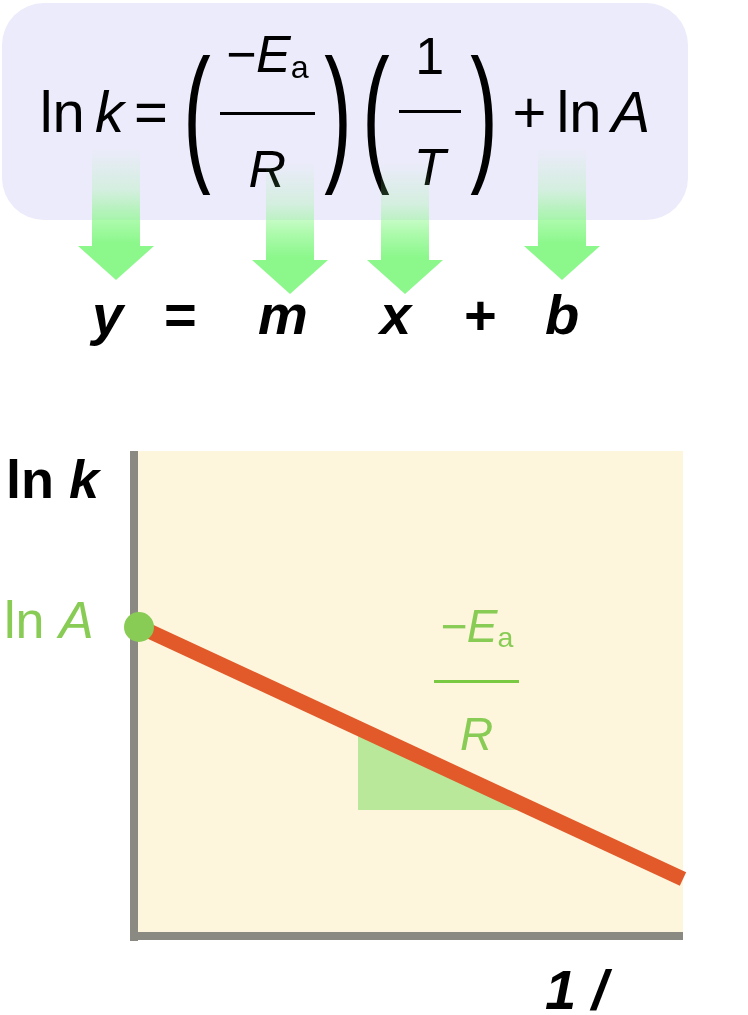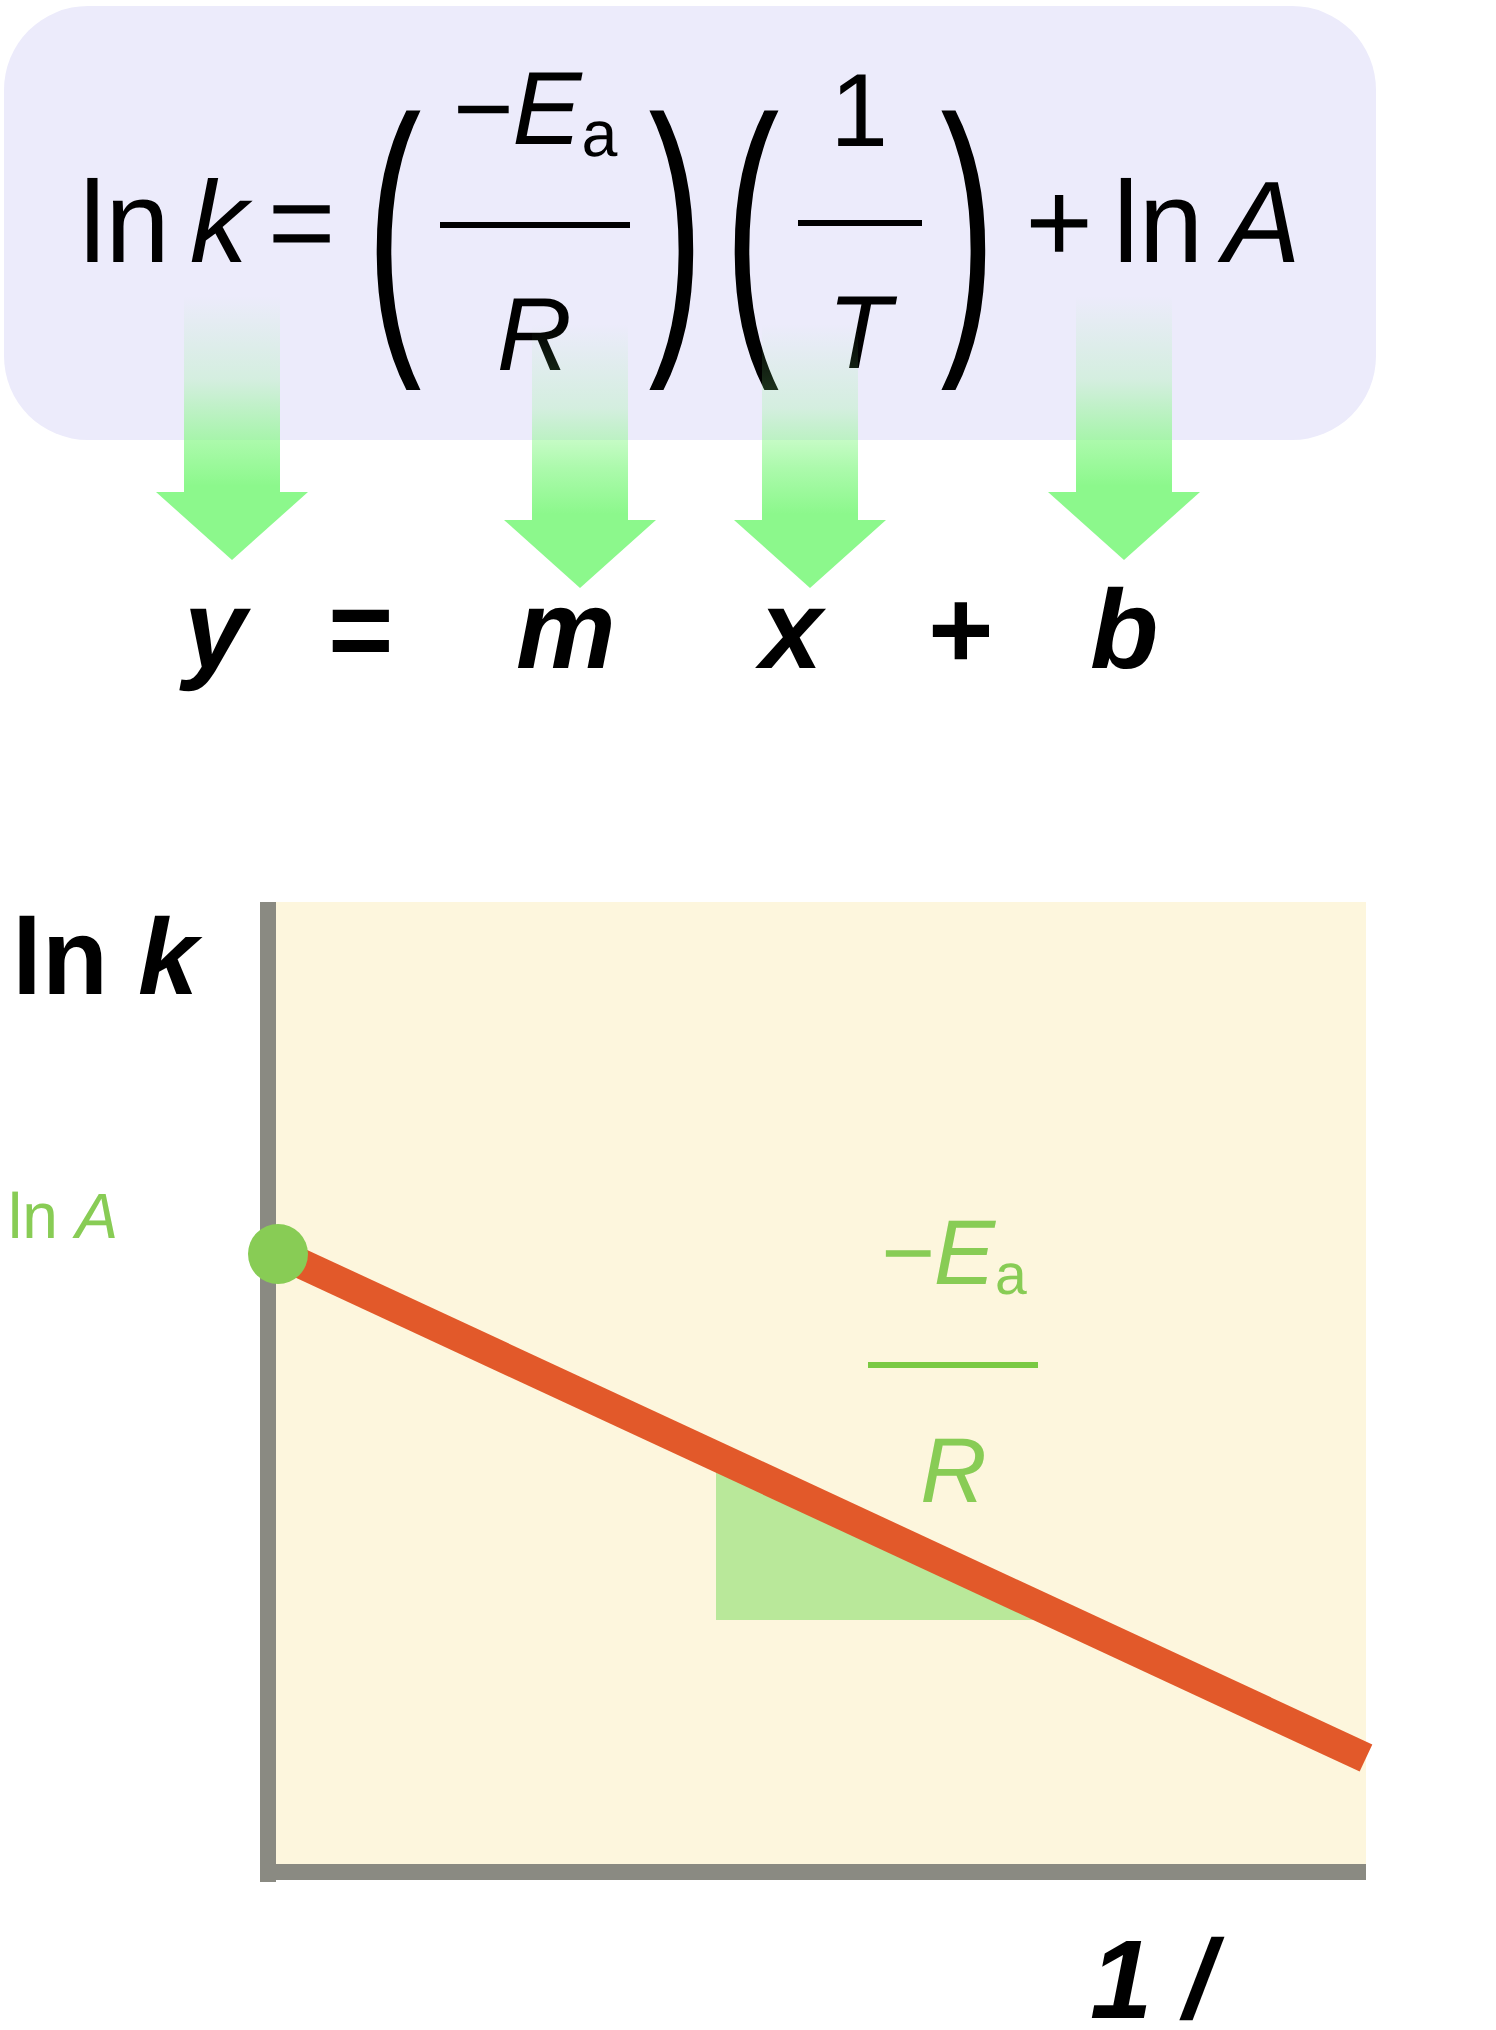--- a/index.html
+++ b/index.html
@@ -59,21 +59,21 @@
   #plotarea{
     position:absolute;left:138px;top:21px;width:545px;height:481px;
     background:#fdf6dd;
   }
   #yaxis{position:absolute;left:130px;top:21px;width:8px;height:490px;background:#8a8a82;}
   #xaxis{position:absolute;left:130px;top:502px;width:553px;height:8px;background:#8a8a82;}
   #lnk{
     position:absolute;left:6px;top:18px;font-size:54px;font-weight:bold;color:#000;
   }
   #lnA{
-    position:absolute;left:4px;top:160px;font-size:32px;color:#88cc55;
+    position:absolute;left:4px;top:160px;font-size:52px;color:#88cc55;
   }
   #dot{
     position:absolute;left:124px;top:182px;width:30px;height:30px;border-radius:50%;
     background:#88cc55;
   }
   #trendline{position:absolute;left:0;top:0;width:748px;height:585px;}
   #tri{position:absolute;left:0;top:0;width:748px;height:585px;}
   #slopelabel{
     position:absolute;left:430px;top:172px;color:#88cc55;font-size:48px;
   }

